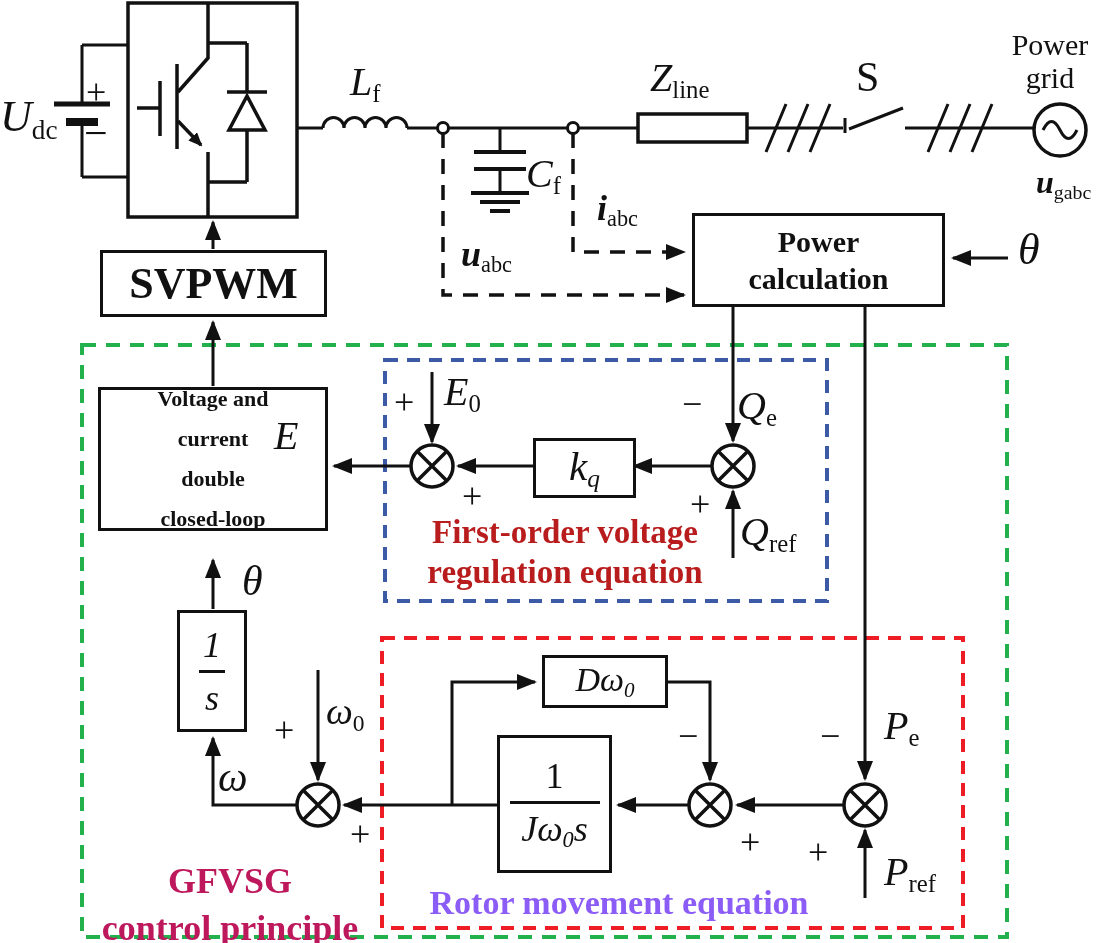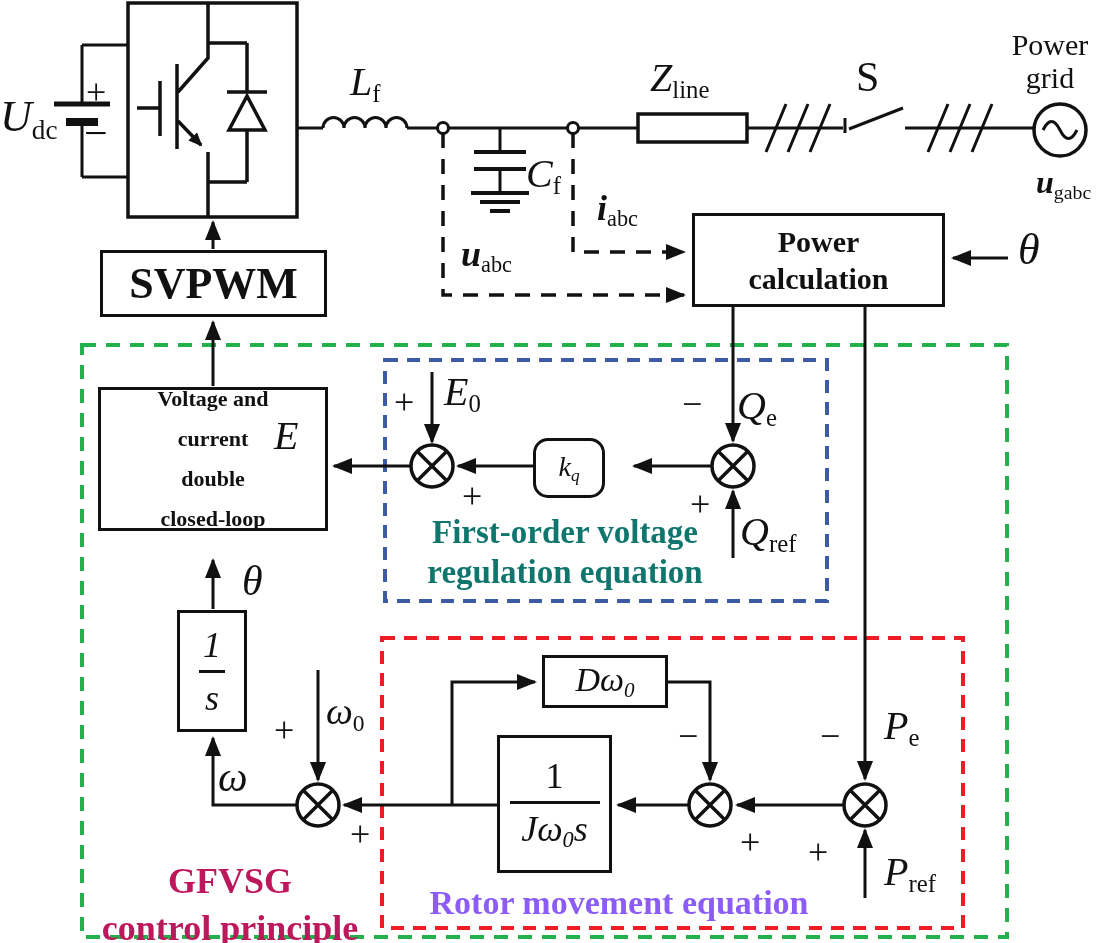--- a/index.html
+++ b/index.html
@@ -10,21 +10,21 @@
        display:flex;flex-direction:column;align-items:center;justify-content:center;
        text-align:center;color:#111;}
   .blk.bold{font-weight:bold;}
   .lbl{position:absolute;z-index:3;white-space:nowrap;color:#111;line-height:1;}
   .it{font-style:italic;}
   .bi{font-style:italic;font-weight:bold;}
   .sb{font-size:.62em;vertical-align:-0.28em;}
   .ctr{text-align:center;white-space:normal;}
   .frac-bar{border-top:3px solid #111;margin:4px 0;}
   .green{color:#be185d;margin-top:28px;}
-  .blue{color:#0f766e;}
+  .blue{color:#b91c1c;}
   .red{color:#8b5cf6;}
 </style>
 </head>
 <body>
 
 <div class="stage">
 
 <svg class="wires" width="1100" height="943" viewBox="0 0 1100 943">
   <defs>
     <marker id="ah" viewBox="0 0 20 16" refX="18" refY="8" markerWidth="20" markerHeight="16" markerUnits="userSpaceOnUse" orient="auto">
@@ -148,21 +148,21 @@
   <span>calculation</span>
 </div>
 
 <div class="blk bold" style="left:98px;top:387px;width:230px;height:144px;font-size:22px;line-height:40px;">
   <span>Voltage and</span>
   <span>current</span>
   <span>double</span>
   <span>closed-loop</span>
 </div>
 
-<div class="blk" style="left:533px;top:438px;width:72px;height:60px;font-size:28px;border-radius:15px;">
+<div class="blk" style="left:533px;top:438px;width:103px;height:60px;font-size:41px;">
   <span class="it"><span>k</span><sub class="sb">q</sub></span>
 </div>
 
 <div class="blk" style="left:177px;top:610px;width:70px;height:122px;font-size:36px;">
   <span class="it">1</span>
   <div class="frac-bar" style="width:26px;"></div>
   <span class="it">s</span>
 </div>
 
 <div class="blk" style="left:542px;top:655px;width:126px;height:53px;font-size:34px;">

